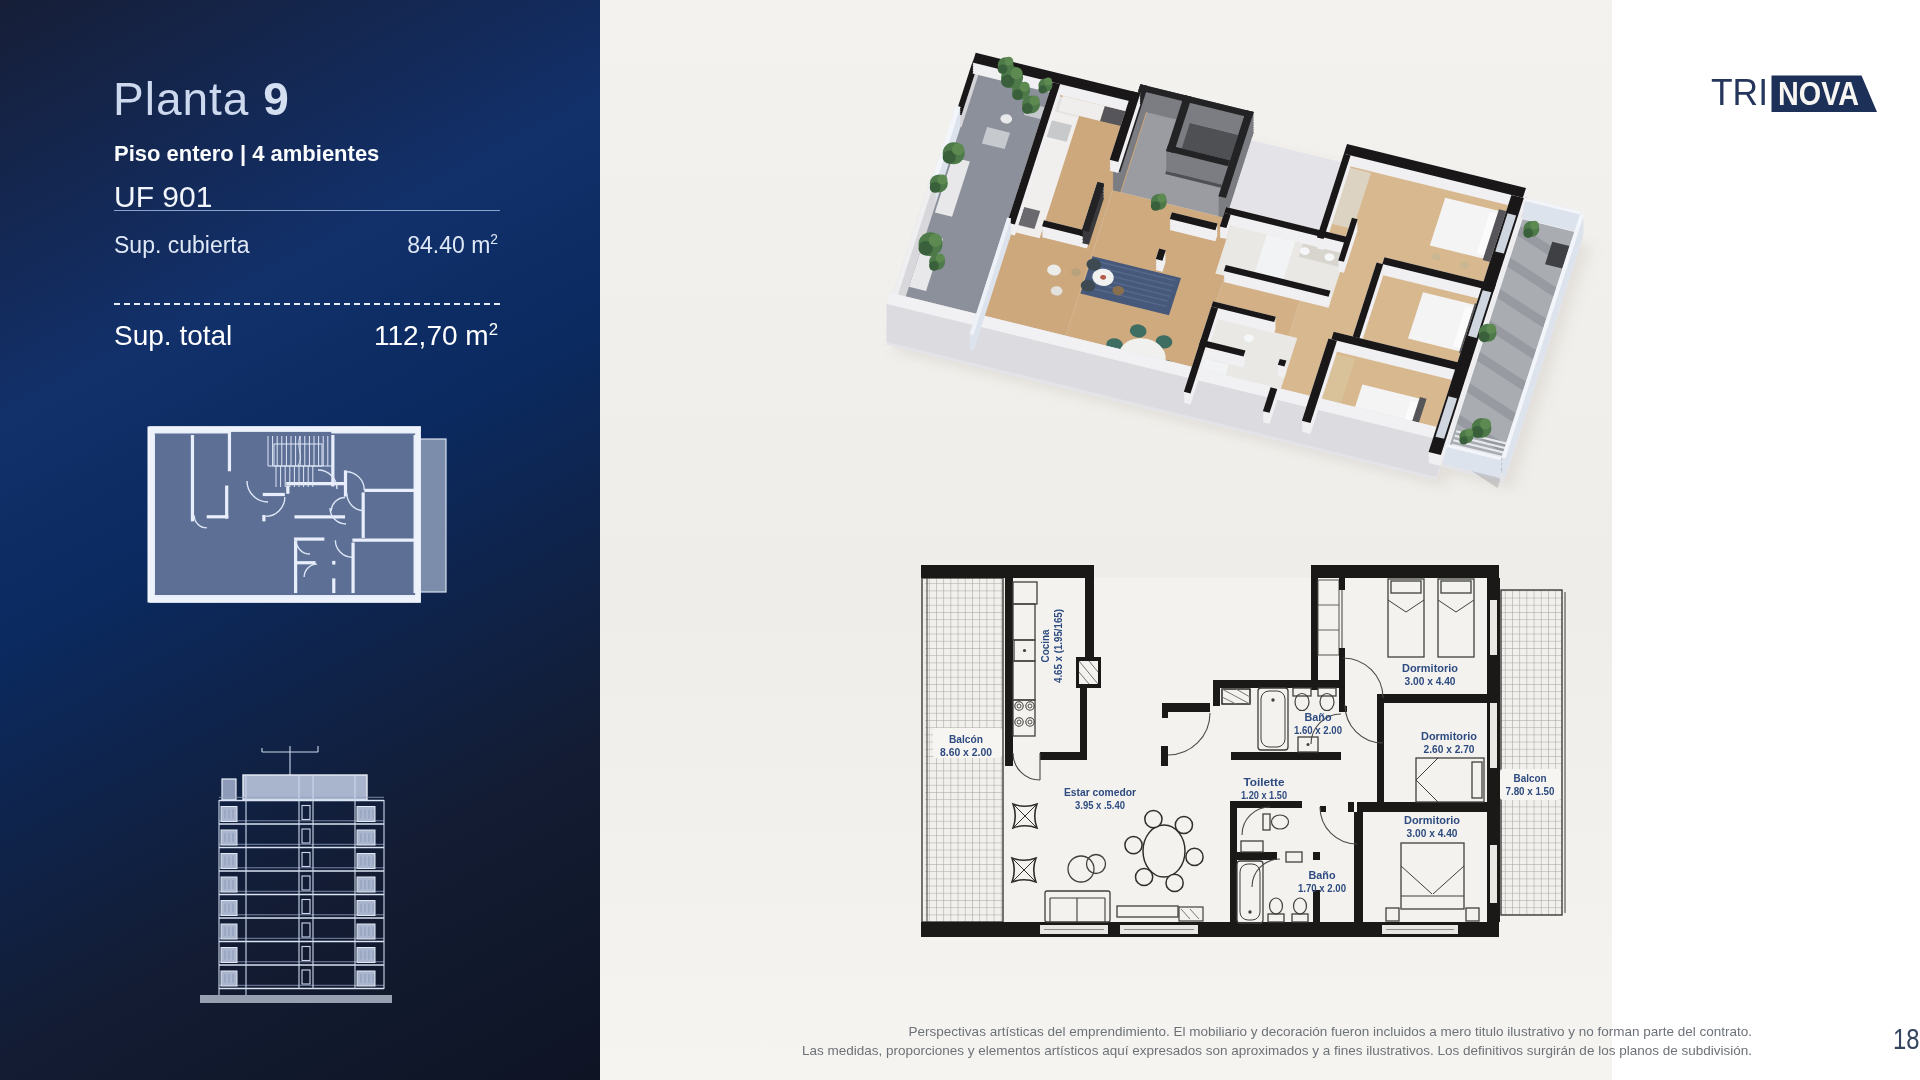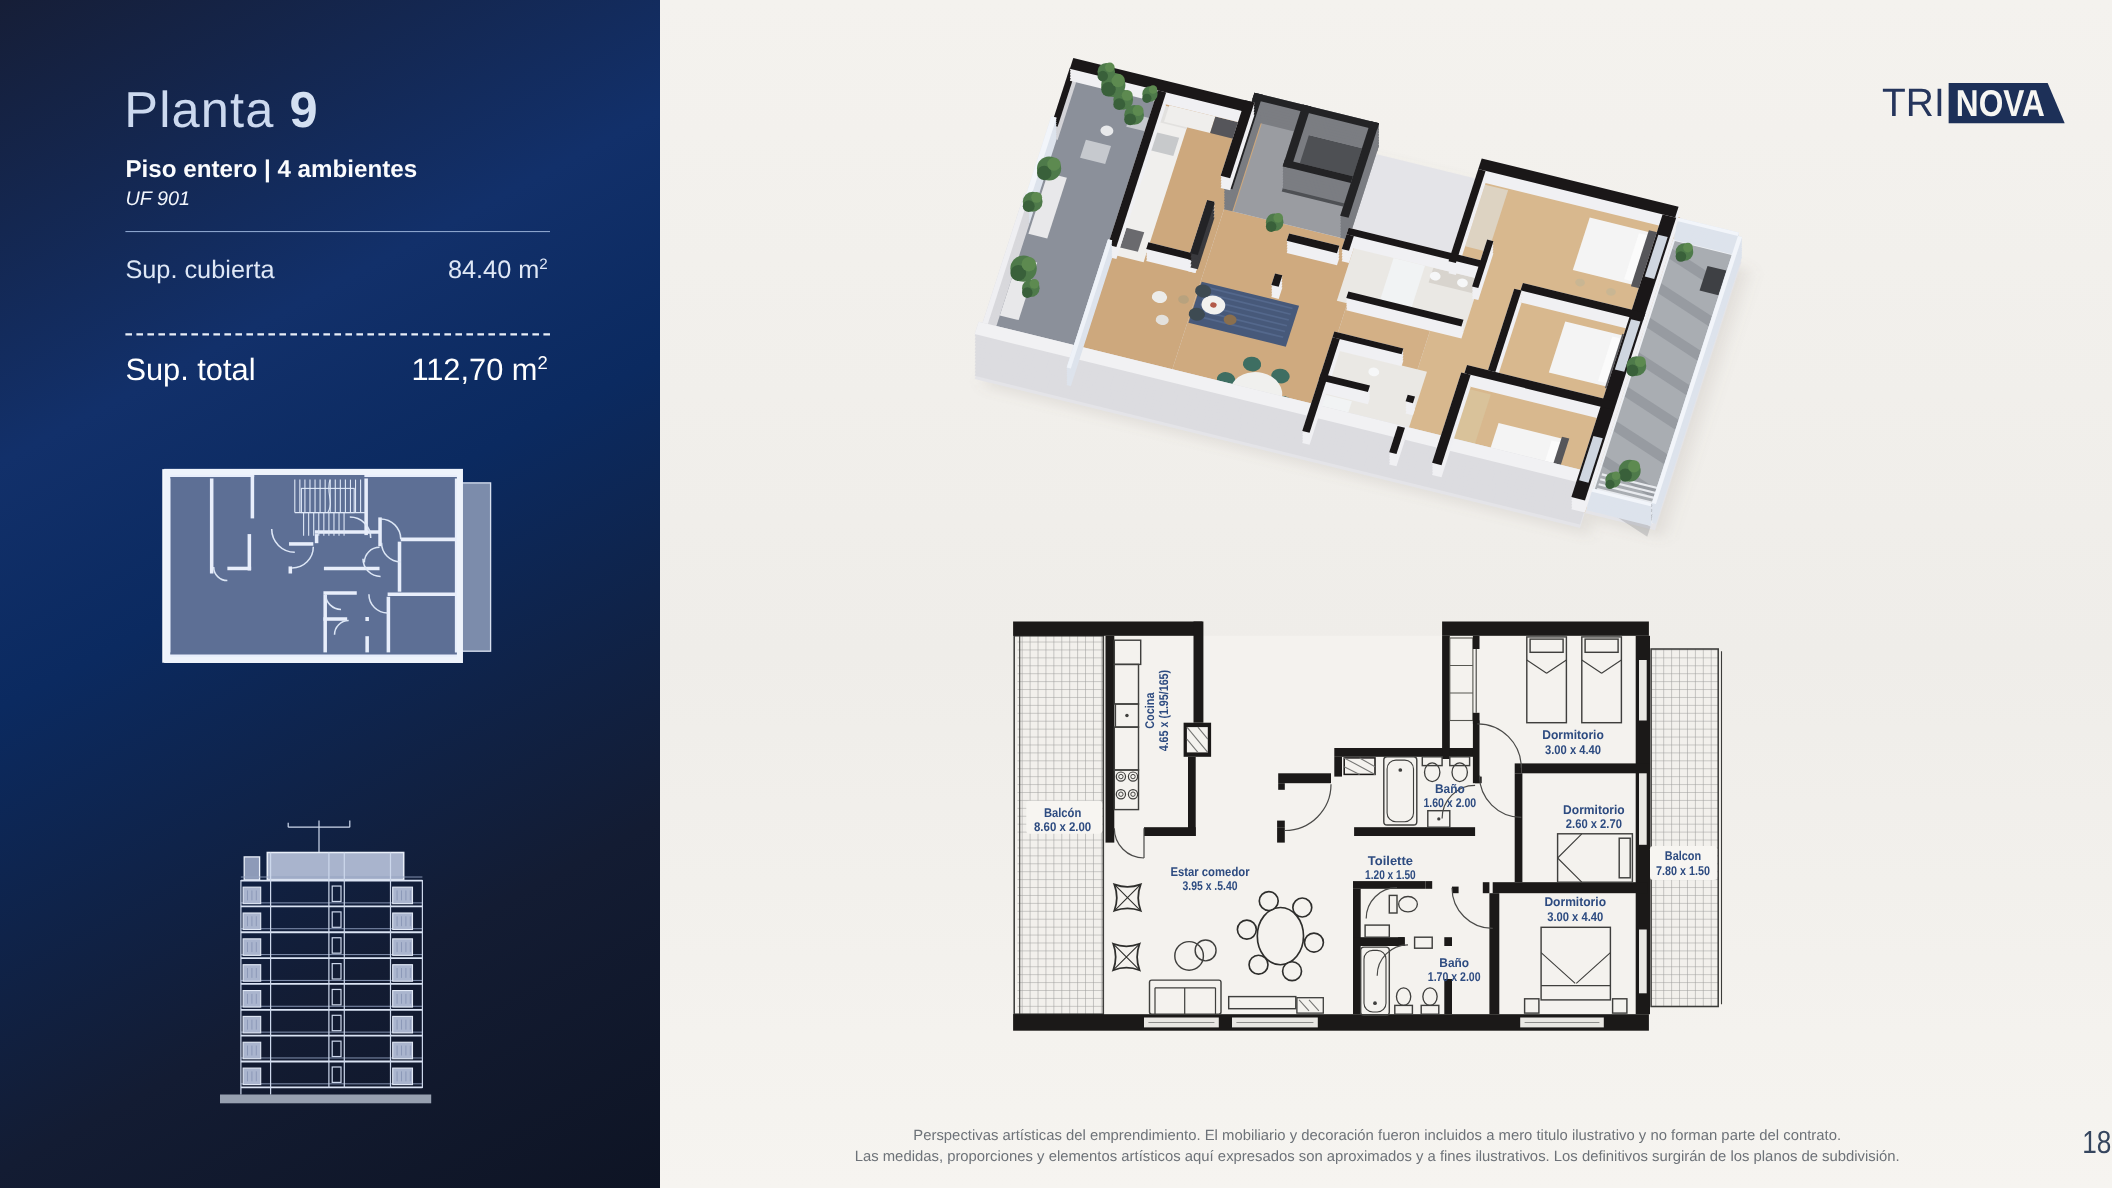--- a/index.html
+++ b/index.html
@@ -1,34 +1,34 @@
 <!DOCTYPE html>
 <html><head><meta charset="utf-8">
 <style>
 html,body{margin:0;padding:0;width:1920px;height:1080px;overflow:hidden;
  font-family:"Liberation Sans",sans-serif;}
-#page{position:relative;width:1920px;height:1080px;
+#page{position:relative;width:1612px;height:1080px;
  background:linear-gradient(180deg,#f4f2ee 0%,#efede9 55%,#f6f4f0 100%);}
 #leftpanel{position:absolute;left:0;top:0;width:600px;height:1080px;
  background:linear-gradient(152deg,#161e37 0%,#12306a 30%,#0b2a60 46%,#131c33 76%,#0e1424 100%);}
 .lp{position:absolute;color:#e8eef9;}
 #title{left:113px;top:72px;font-size:46px;font-weight:400;color:#ccd9ef;letter-spacing:1px;}
 #title b{font-weight:700;color:#d4e0f2;}
 #sub1{left:114px;top:141px;font-size:22px;font-weight:700;color:#fbfcfe;}
-#sub2{left:114px;top:170px;font-size:18px;color:#f2f6fc;font-style:italic;}
+#sub2{left:114px;top:180px;font-size:30px;color:#f2f6fc;}
 #line1{position:absolute;left:114px;top:210px;width:386px;height:0;border-top:1.6px solid #8aa3cc;}
 .trow{left:114px;width:384px;font-size:23px;color:#dfe8f6;}
 .tval{position:absolute;right:0;top:0;text-align:right;}
 #row1{top:232px;}#row2{top:261px;}
 #dash{position:absolute;left:114px;top:303px;width:386px;height:0;border-top:2px dashed #e8eef8;}
 #rowT{top:320px;font-size:28px;font-weight:400;color:#ffffff;}
 sup{font-size:60%;}
 #panelsvg{position:absolute;left:0;top:0;}
 #mainsvg{position:absolute;left:0;top:0;}
-#disc{position:absolute;left:752px;top:1022px;width:1000px;text-align:center;
+#disc{position:absolute;left:752px;top:1022px;width:1000px;text-align:right;
  font-size:13.5px;line-height:19px;color:#6d7278;}
 #pageno{position:absolute;left:1893px;top:1023px;font-size:29px;color:#35455e;transform:scaleX(0.82);transform-origin:left top;}
 .plb{font-family:"Liberation Sans",sans-serif;font-size:11.5px;font-weight:700;fill:#2d4b80;}
 </style></head>
 <body>
 <div id="page">
 
 <div id="leftpanel"></div>
 
 <div class="lp" id="title">Planta <b>9</b></div>

